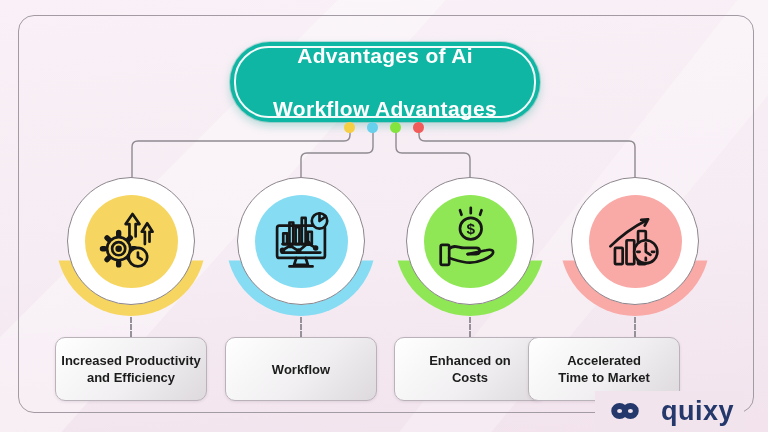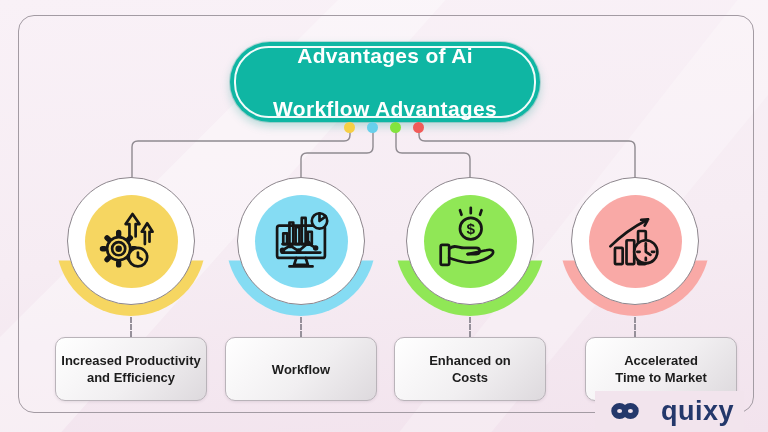--- a/index.html
+++ b/index.html
@@ -181,21 +181,21 @@
             <path d="M16,55 C30,41 45,30 63,21"></path>
             <path d="M65,20 L56,20.5 M65,20 L60.5,28"></path>
             <circle cx="62" cy="62" r="15" fill="var(--accent)"></circle>
             <path d="M62,51 v3 M73,62 h-3 M62,73 v-3 M51,62 h3"></path>
             <path d="M62,55 V62 L68,66"></path>
           </g>
         </svg>
       </div>
     </div>
     <div class="dotted-link" style="left:634px"></div>
-    <div class="label-box" style="left:585px">
+    <div class="label-box" style="left:528px">
       <span class="l-line">Accelerated</span>
       <span class="l-line">Time to Market</span>
     </div>
   </div>
 
   <div class="brand" style="color: rgb(36, 56, 107);">
     <svg width="40" height="26" viewBox="0 0 48 28">
       <path d="M24,14 C24,6 11,6 11,14 C11,22 24,22 24,14 C24,6 37,6 37,14 C37,22 24,22 24,14" fill="none" stroke="currentColor" stroke-width="7" stroke-linecap="round"></path>
     </svg>
     <span class="brand-text">quixy</span>

